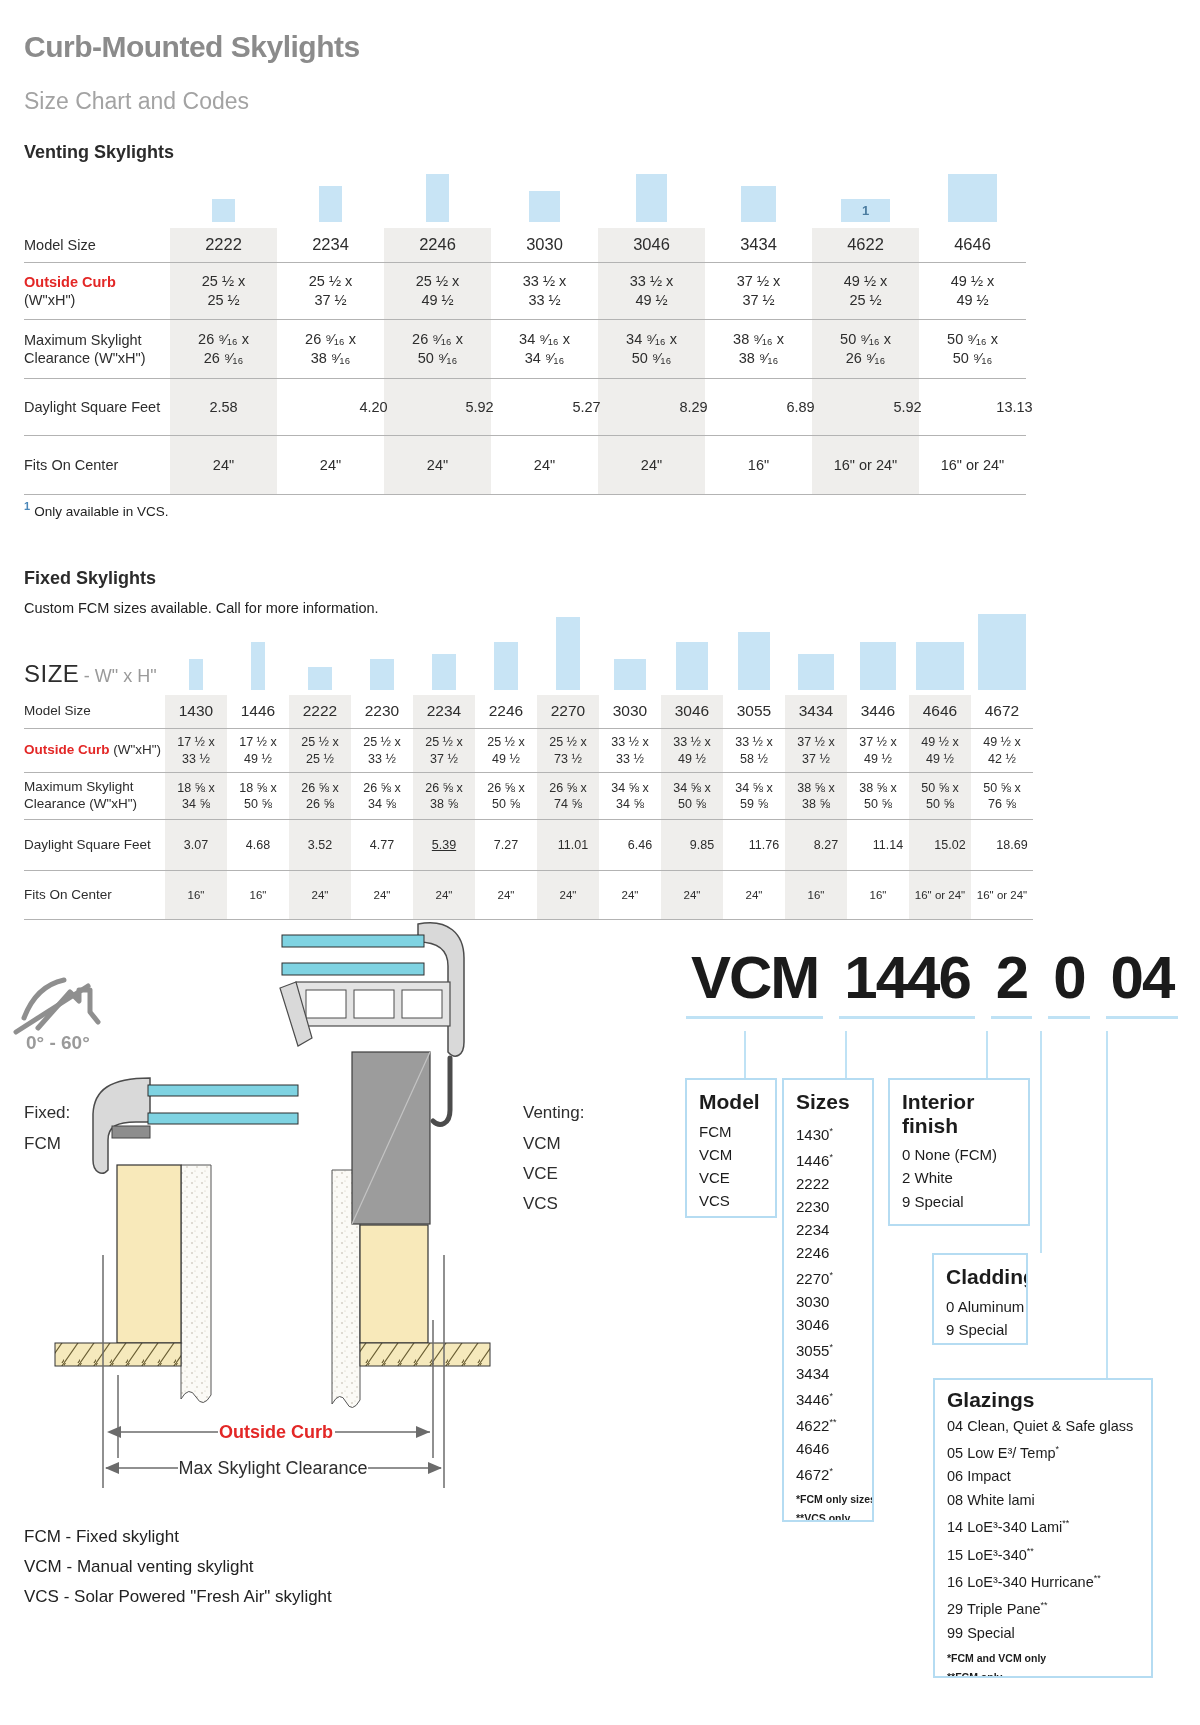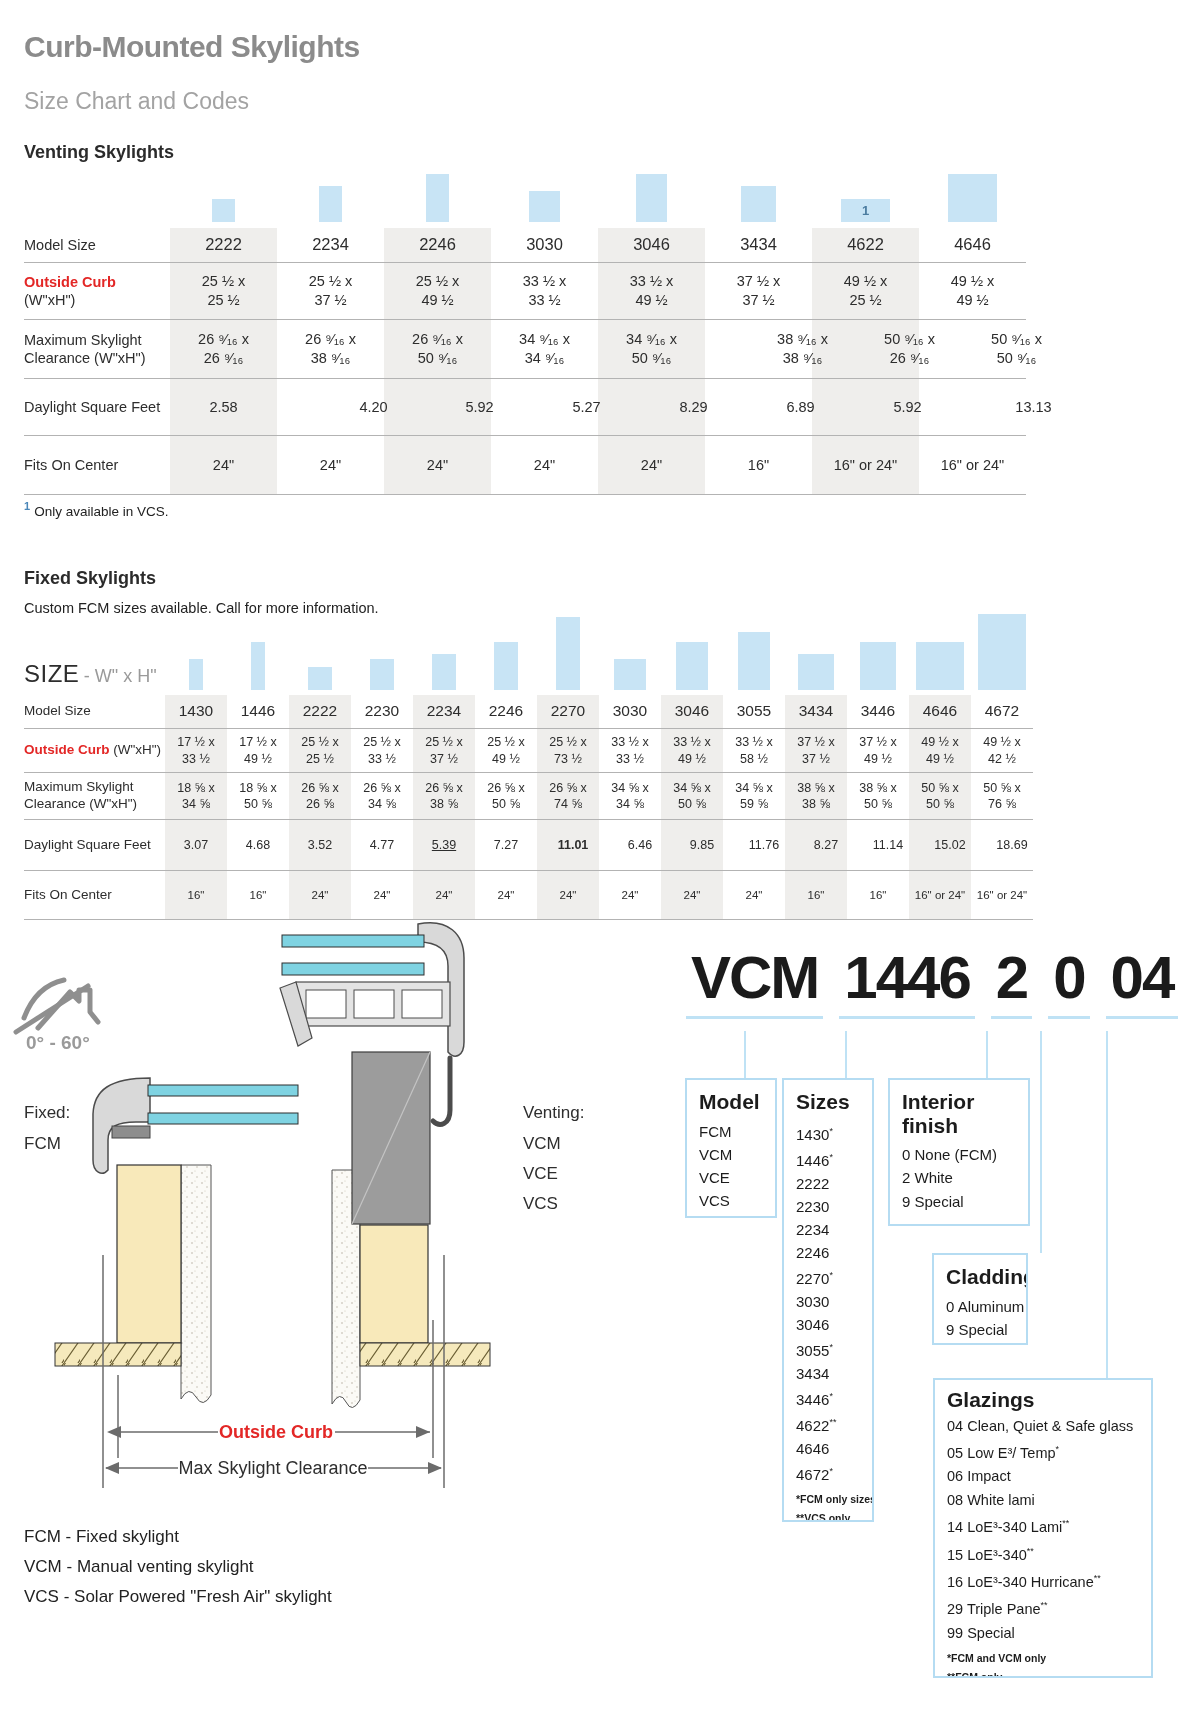--- a/index.html
+++ b/index.html
@@ -208,21 +208,21 @@
           <div class="cline">50 ⁹⁄₁₆</div>
         </div>
         <div class="tcell" style="width: 107px;">
           <div class="cline">34 ⁹⁄₁₆ x</div>
           <div class="cline">34 ⁹⁄₁₆</div>
         </div>
         <div class="tcell" style="width: 107px;">
           <div class="cline">34 ⁹⁄₁₆ x</div>
           <div class="cline">50 ⁹⁄₁₆</div>
         </div>
-        <div class="tcell" style="width: 107px; padding-left: 44px;">
+        <div class="tcell" style="width: 107px;">
           <div class="cline">38 ⁹⁄₁₆ x</div>
           <div class="cline">38 ⁹⁄₁₆</div>
         </div>
         <div class="tcell" style="width: 107px;">
           <div class="cline">50 ⁹⁄₁₆ x</div>
           <div class="cline">26 ⁹⁄₁₆</div>
         </div>
         <div class="tcell" style="width: 107px;">
           <div class="cline">50 ⁹⁄₁₆ x</div>
           <div class="cline">50 ⁹⁄₁₆</div>
@@ -246,21 +246,21 @@
         </div>
         <div class="tcell" style="width: 107px;">
           <div class="cline">8.29</div>
         </div>
         <div class="tcell" style="width: 107px;">
           <div class="cline">6.89</div>
         </div>
         <div class="tcell" style="width: 107px;">
           <div class="cline">5.92</div>
         </div>
-        <div class="tcell" style="width: 107px; margin-left: 19px;">
+        <div class="tcell" style="width: 107px;">
           <div class="cline">13.13</div>
         </div>
       </div>
       <div class="trow r-fits" style="height: 58px;">
         <div class="tlabel" style="width: 146px;">
           <div class="tlabel-in">Fits On Center</div>
         </div>
         <div class="tcell" style="width: 107px;">
           <div class="cline">24"</div>
         </div>
@@ -536,21 +536,21 @@
         </div>
         <div class="tcell" style="width: 62px;">
           <div class="cline">4.77</div>
         </div>
         <div class="tcell" style="width: 62px; text-decoration: underline;">
           <div class="cline">5.39</div>
         </div>
         <div class="tcell" style="width: 62px;">
           <div class="cline">7.27</div>
         </div>
-        <div class="tcell" style="width: 72px; font-weight: bold;">
+        <div class="tcell" style="width: 72px;">
           <div class="cline">11.01</div>
         </div>
         <div class="tcell" style="width: 62px;">
           <div class="cline">6.46</div>
         </div>
         <div class="tcell" style="width: 62px;">
           <div class="cline">9.85</div>
         </div>
         <div class="tcell" style="width: 62px;">
           <div class="cline">11.76</div>

